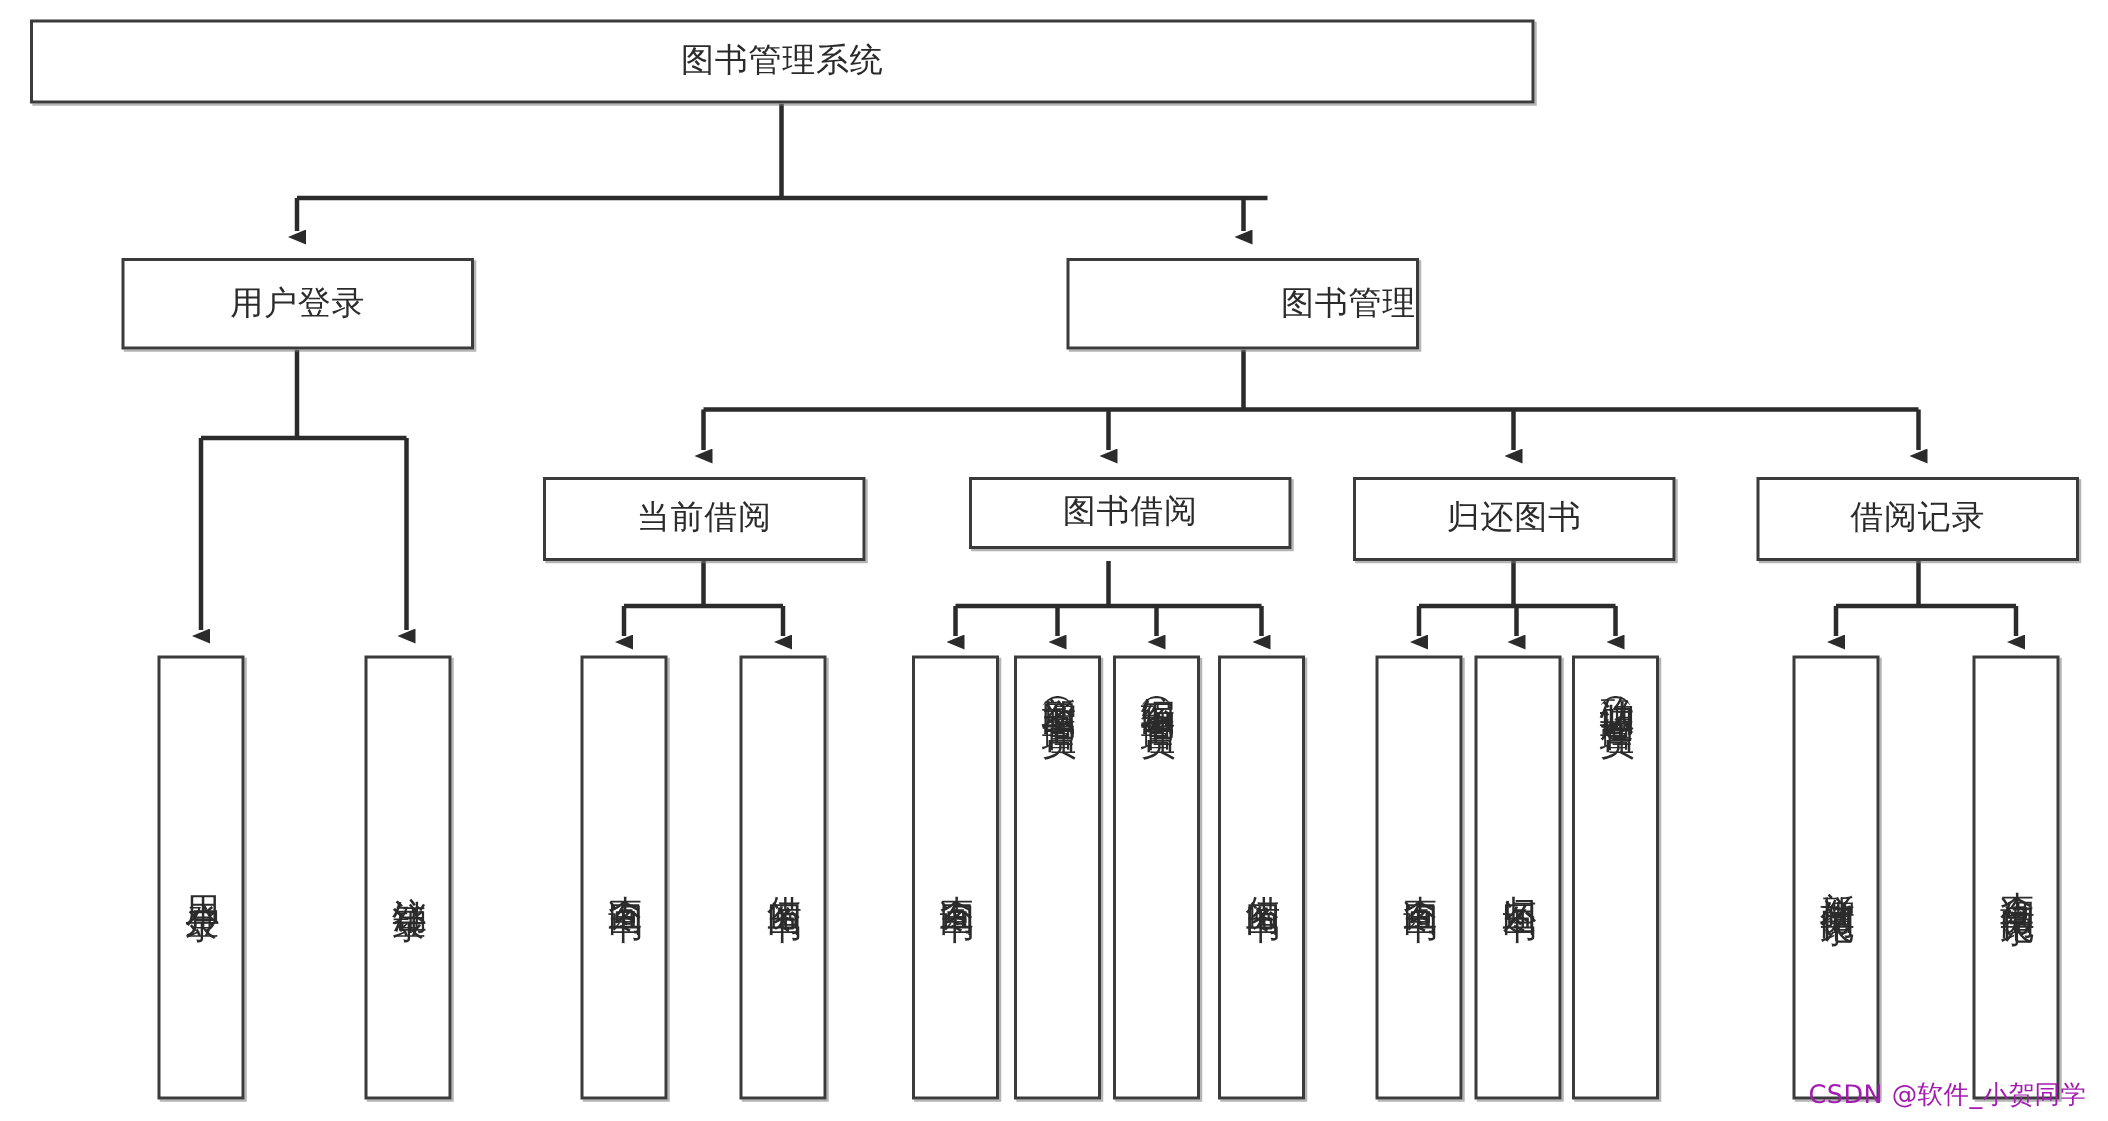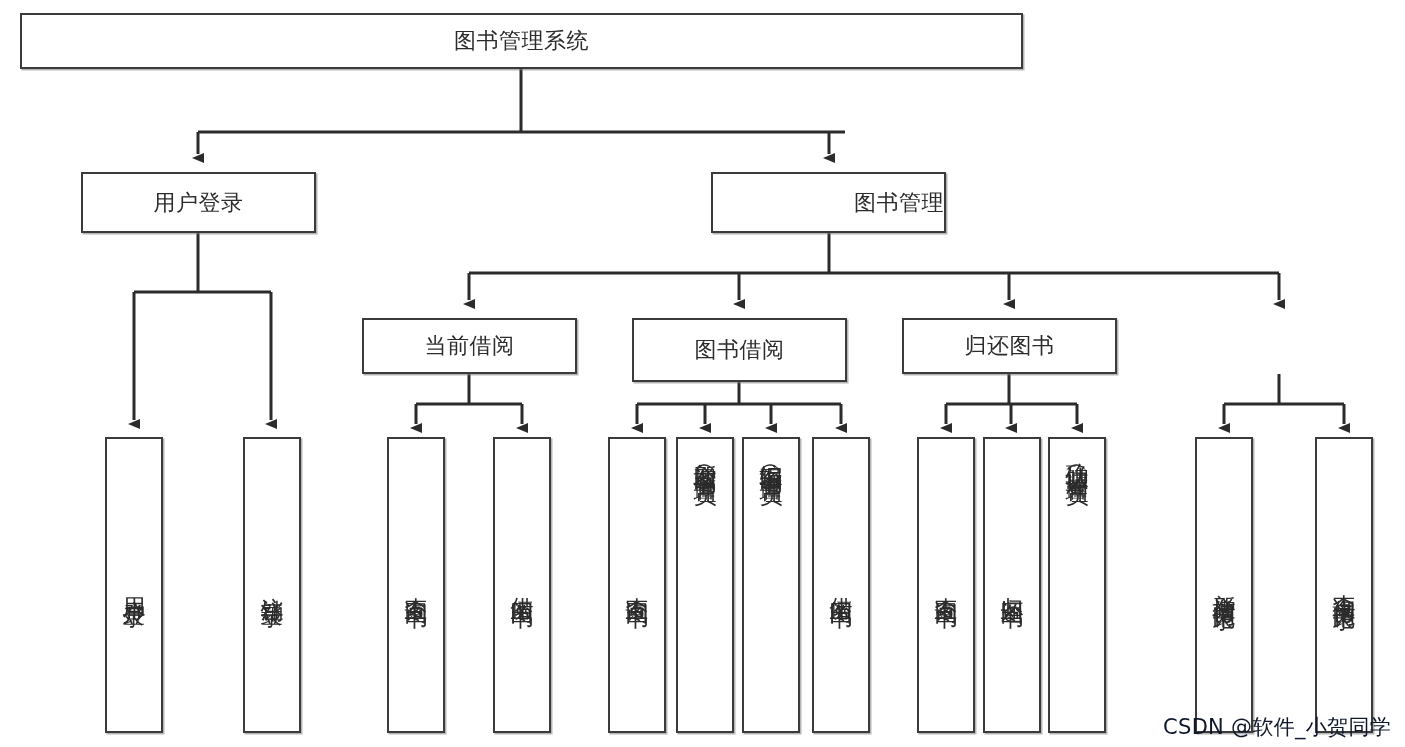--- a/index.html
+++ b/index.html
@@ -55,22 +55,22 @@
     line-height: 1;
   }
   .node.vert.centered {
     align-items: center;
     padding-top: 0;
   }
   .watermark {
     position: absolute;
     right: 14px;
     bottom: 6px;
-    font-size: 21px;
-    color: #0f172a;
+    font-size: 17px;
+    color: #a21caf;
     white-space: nowrap;
     letter-spacing: 0.3px;
   }
 </style>
 </head>
 <body>
 
 <div id="canvas">
 
   <svg class="edges" viewBox="0 0 1405 747" xmlns="http://www.w3.org/2000/svg">
@@ -132,28 +132,31 @@
   </div>
 
   <div class="node horiz" style="left:711px; top:172px; width:235px; height:61px;justify-content:flex-end;">
     <span class="label">图书管理</span>
   </div>
 
   <div class="node horiz" style="left:362px; top:318px; width:215px; height:56px;">
     <span class="label">当前借阅</span>
   </div>
 
-  <div class="node horiz" style="left:632px; top:318px; width:215px; height:64px;">
+  <div class="node horiz" style="left:646px; top:318px; width:215px; height:48px;">
     <span class="label">图书借阅</span>
   </div>
 
   <div class="node horiz" style="left:902px; top:318px; width:215px; height:56px;">
     <span class="label">归还图书</span>
   </div>
 
+  <div class="node horiz" style="left:1171px; top:318px; width:215px; height:56px;">
+    <span class="label">借阅记录</span>
+  </div>
 
   <div class="node vert centered" style="left:105px; top:437px; width:58px; height:296px;">
     <span class="label">用户登录</span>
   </div>
   <div class="node vert centered" style="left:243px; top:437px; width:58px; height:296px;">
     <span class="label">注销登录</span>
   </div>
 
   <div class="node vert centered" style="left:387px; top:437px; width:58px; height:296px;">
     <span class="label">查询图书</span>

